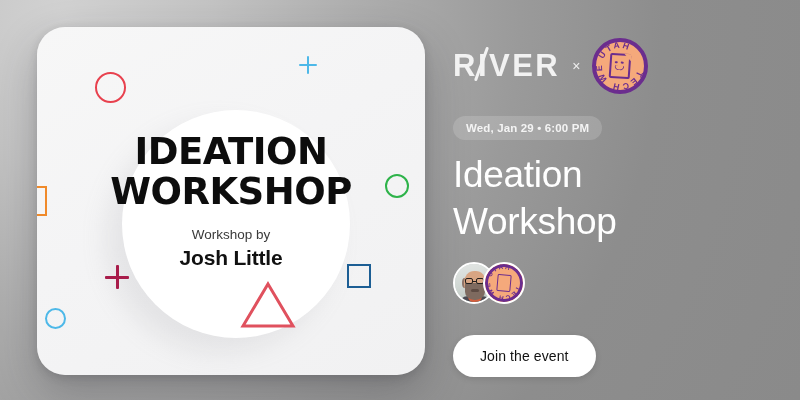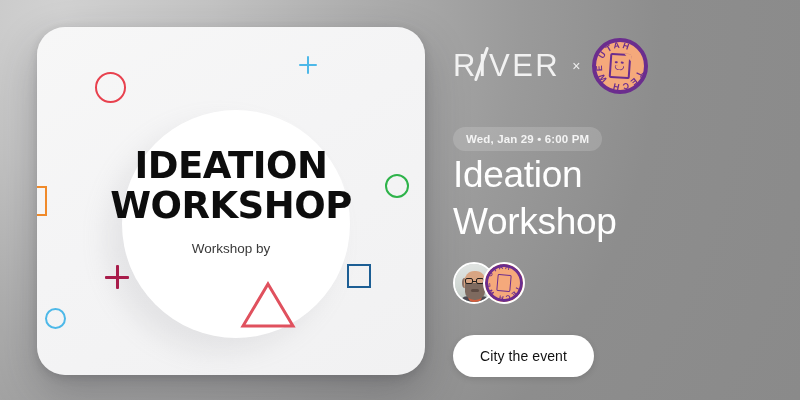--- a/index.html
+++ b/index.html
@@ -45,21 +45,21 @@
   }
   
   .shape{position:absolute;}
   .sh-ring{border-radius:50%;background:transparent;}
   .sh-sq{background:transparent;}
   .sh-plus-h,.sh-plus-v{position:absolute;border-radius:1px;}
   
   .right{position:absolute;left:445px;top:0;width:355px;height:400px;}
   .brandrow{position:absolute;left:8px;top:38px;display:flex;align-items:center;gap:12px;}
   .brand-logo{
-    font-size:31px;letter-spacing:2.5px;color:#f2f2f2;font-weight:400;
+    font-size:31px;letter-spacing:2.5px;color:#f2f2f2;font-weight:700;
     display:flex;align-items:center;position:relative;
   }
   .brand-slash{
     position:absolute;left:27px;top:-2px;width:3px;height:36px;
     background:#f2f2f2;transform:rotate(20deg);border-radius:2px;
   }
   .brand-x{font-size:14px;color:#efefef;font-weight:400;}
   
   .badge{
     width:56px;height:56px;border-radius:50%;
@@ -74,21 +74,21 @@
   .badge .doc:after{
     content:"";position:absolute;right:-2.2px;top:-2.2px;
     border-width:0 7px 7px 0;border-style:solid;border-color:transparent #f5a97b transparent transparent;
   }
   .badge .eye{position:absolute;width:2.4px;height:2.4px;border-radius:50%;background:#6b2d8e;}
   .badge .smile{
     position:absolute;left:3.4px;top:10px;width:8px;height:4px;
     border:1.6px solid #6b2d8e;border-top:0;border-radius:0 0 8px 8px;
   }
   
-  .pills{position:absolute;left:8px;top:127px;display:flex;gap:10px;align-items:center;}
+  .pills{position:absolute;left:8px;top:116px;display:flex;gap:10px;align-items:center;}
   .pill{
     background:rgba(255,255,255,.16);
     color:#f4f4f4;font-size:11.5px;font-weight:bold;letter-spacing:.15px;
     padding:6px 13px;border-radius:20px;white-space:nowrap;
   }
   .ev-title{
     position:absolute;left:8px;top:152px;width:330px;
     color:#ffffff;font-size:37px;line-height:1.26;font-weight:400;
     letter-spacing:-.3px;white-space:pre-line;
   }
@@ -160,20 +160,21 @@
         <polygon points="28,4 53,46 3,46" fill="none" stroke="#e0515e" stroke-width="3"></polygon>
       </svg>
     </div>
 
     <div class="shape sh-ring" style="left:8px;top:281px;width:17px;height:17px;border:2px solid #4db8e8;"></div>
 
     <div class="flyer-content">
       <h1 class="flyer-title">IDEATION
 WORKSHOP</h1>
       <div class="flyer-presented">Workshop by</div>
+      <div class="flyer-speaker">Josh Little</div>
     </div>
   </div>
 
   <div class="right">
 
     <div class="brandrow">
       <div class="brand-logo">
         <span>RIVER</span>
         <span class="brand-slash"></span>
       </div>
@@ -232,15 +233,15 @@
             <textPath href="#aArcT" startOffset="12%">UTAH</textPath>
           </text>
           <text font-family="Liberation Sans, sans-serif" font-size="6.4" font-weight="bold" fill="#6b2d8e" letter-spacing="1.5">
             <textPath href="#aArcB" startOffset="8%">TECH WEEK</textPath>
           </text>
         </svg>
         <div class="doc2"></div>
       </div>
     </div>
 
-    <button class="join">City the event</button>
+    <button class="join">Join the event</button>
   </div>
 </div>
 
 </body></html>

